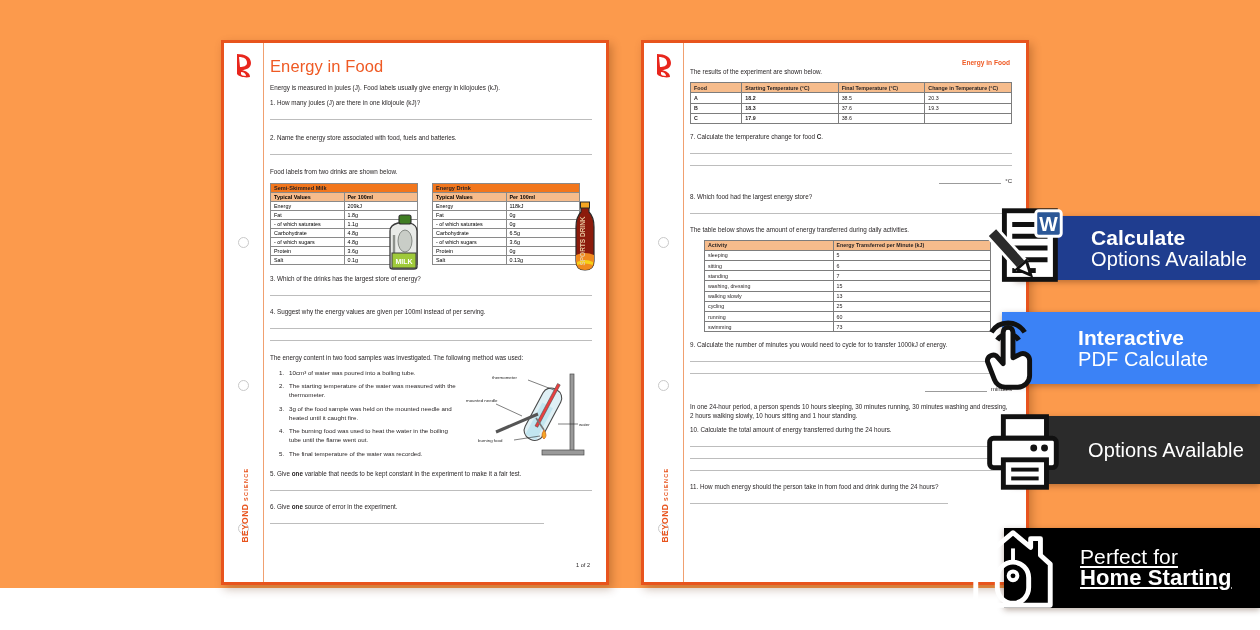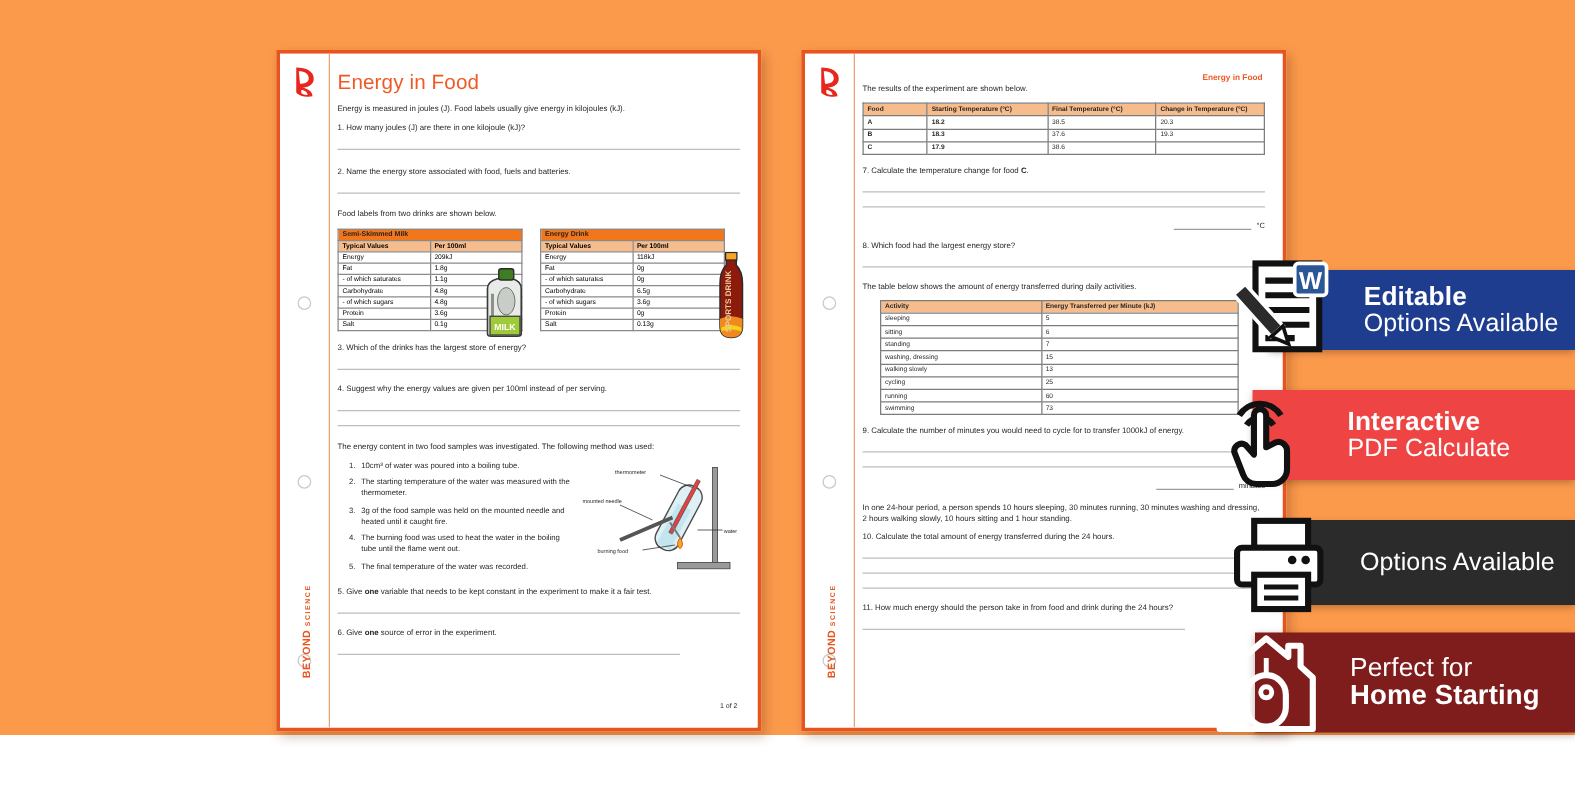--- a/index.html
+++ b/index.html
@@ -122,23 +122,23 @@
   }
   .badge .txt { padding-left: 76px; line-height: 1.04; }
   .badge .l1 { font-size: 21px; font-weight: bold; letter-spacing: .1px; }
   .badge .l2 { font-size: 20px; font-weight: normal; letter-spacing: .1px; }
   .badge .badge-icon {
     position: absolute; left: -40px; top: 50%;
     transform: translateY(-50%);
     width: 98px; height: 98px;
   }
   #badge-editable    { left: 1015px; top: 216px; width: 245px; height: 64px; background: #1f3d8f; }
-  #badge-interactive { left: 1002px; top: 312px; width: 258px; height: 72px; background: #ef4444; }
+  #badge-interactive { left: 1002px; top: 312px; width: 258px; height: 72px; background: #3b82f6; }
   #badge-bw          { left: 1012px; top: 416px; width: 248px; height: 68px; background: #2b2b2b; }
-  #badge-home        { left: 1004px; top: 506px; width: 256px; height: 80px; background: #7f1d1d; }
+  #badge-home        { left: 1004px; top: 528px; width: 256px; height: 80px; background: #000000; text-decoration: underline; }
   #badge-home .l1 { font-size: 21px; font-weight: normal; }
   #badge-home .l2 { font-size: 22px; font-weight: bold; }
 </style>
 </head>
 <body>
 
 <div id="stage">
 
   <div class="page" id="page-one">
     <div class="page-inner">
@@ -447,21 +447,21 @@
         <line x1="38" y1="73" x2="62" y2="73"></line>
       </g>
       <g transform="rotate(-42 34 50)">
         <rect x="26" y="26" width="13" height="46" fill="#2b2b2b" stroke="#fff" stroke-width="3"></rect>
         <path d="M26 72 L32.5 86 L39 72 Z" fill="#fff" stroke="#111" stroke-width="3"></path>
       </g>
       <rect x="62" y="12" width="26" height="26" rx="3" fill="#2b5797" stroke="#fff" stroke-width="3"></rect>
       <text x="75" y="33" font-size="20" font-weight="bold" fill="#fff" text-anchor="middle" font-family="Liberation Sans, sans-serif">W</text>
     </svg>
     <div class="txt">
-      <div class="l1">Editable</div>
+      <div class="l1">Calculate</div>
       <div class="l2">Options Available</div>
     </div>
   </div>
 
   <div class="badge" id="badge-interactive">
     <svg class="badge-icon" viewBox="0 0 100 100">
       <g fill="none" stroke="#111" stroke-width="5">
         <path d="M30 34 a20 20 0 0 1 34 0"></path>
         <path d="M36 42 a13 13 0 0 1 22 0"></path>
       </g>

